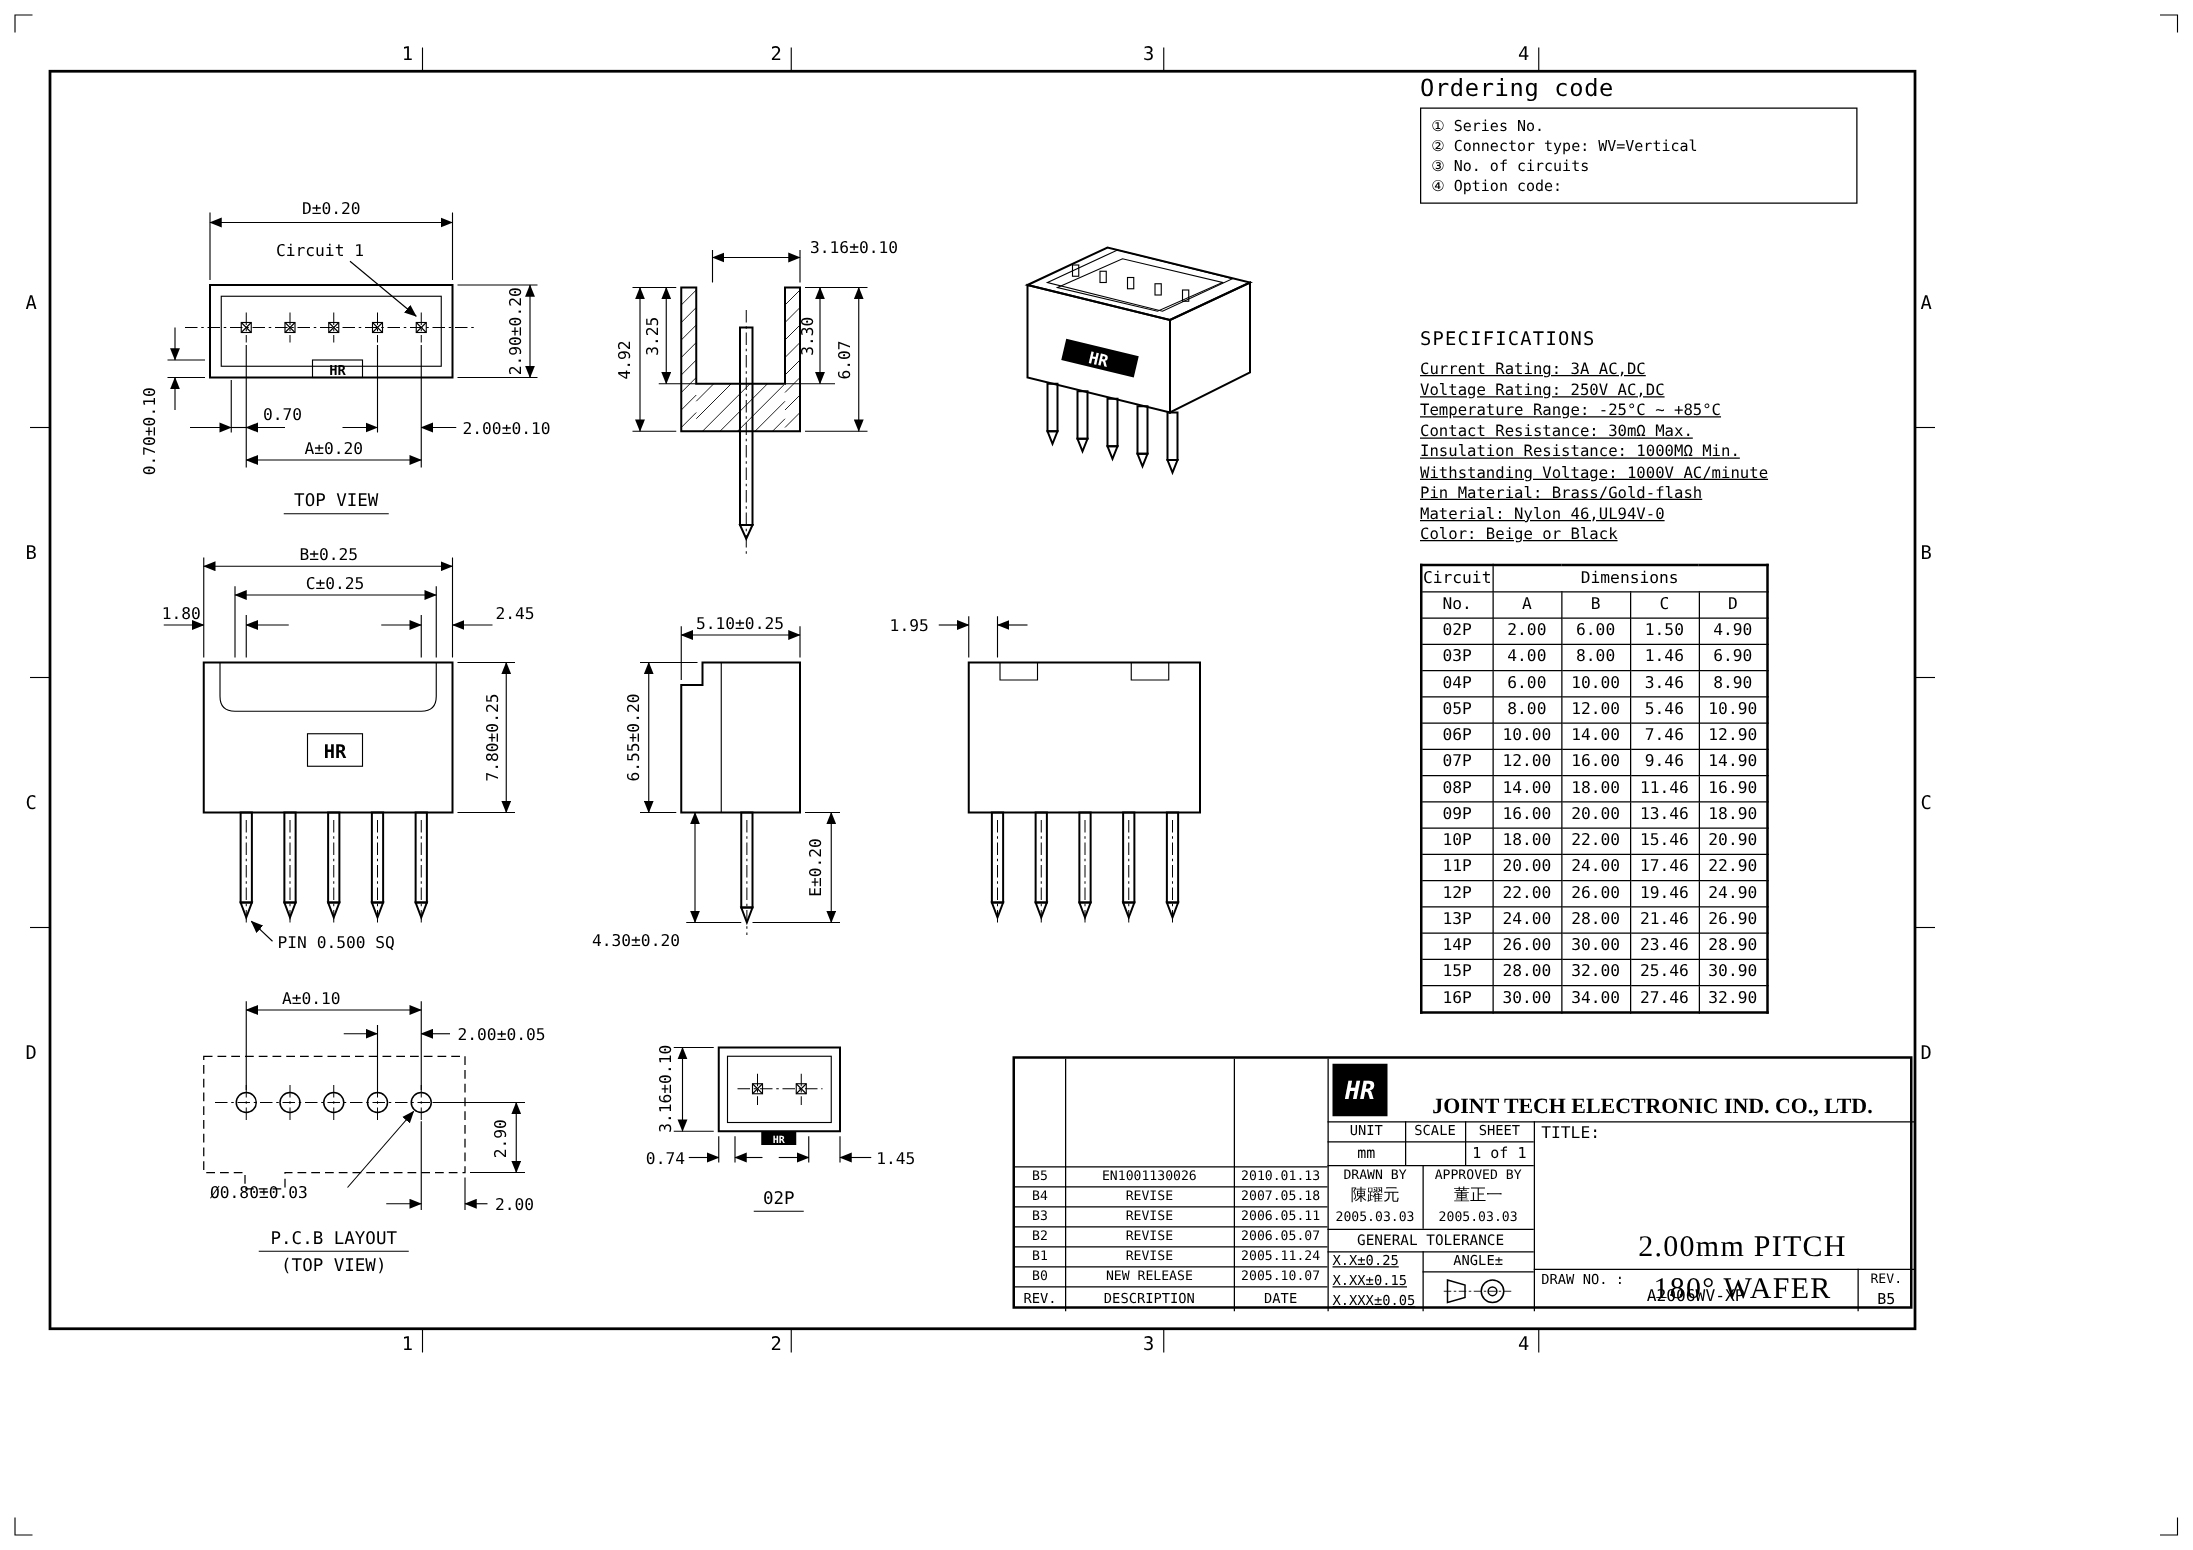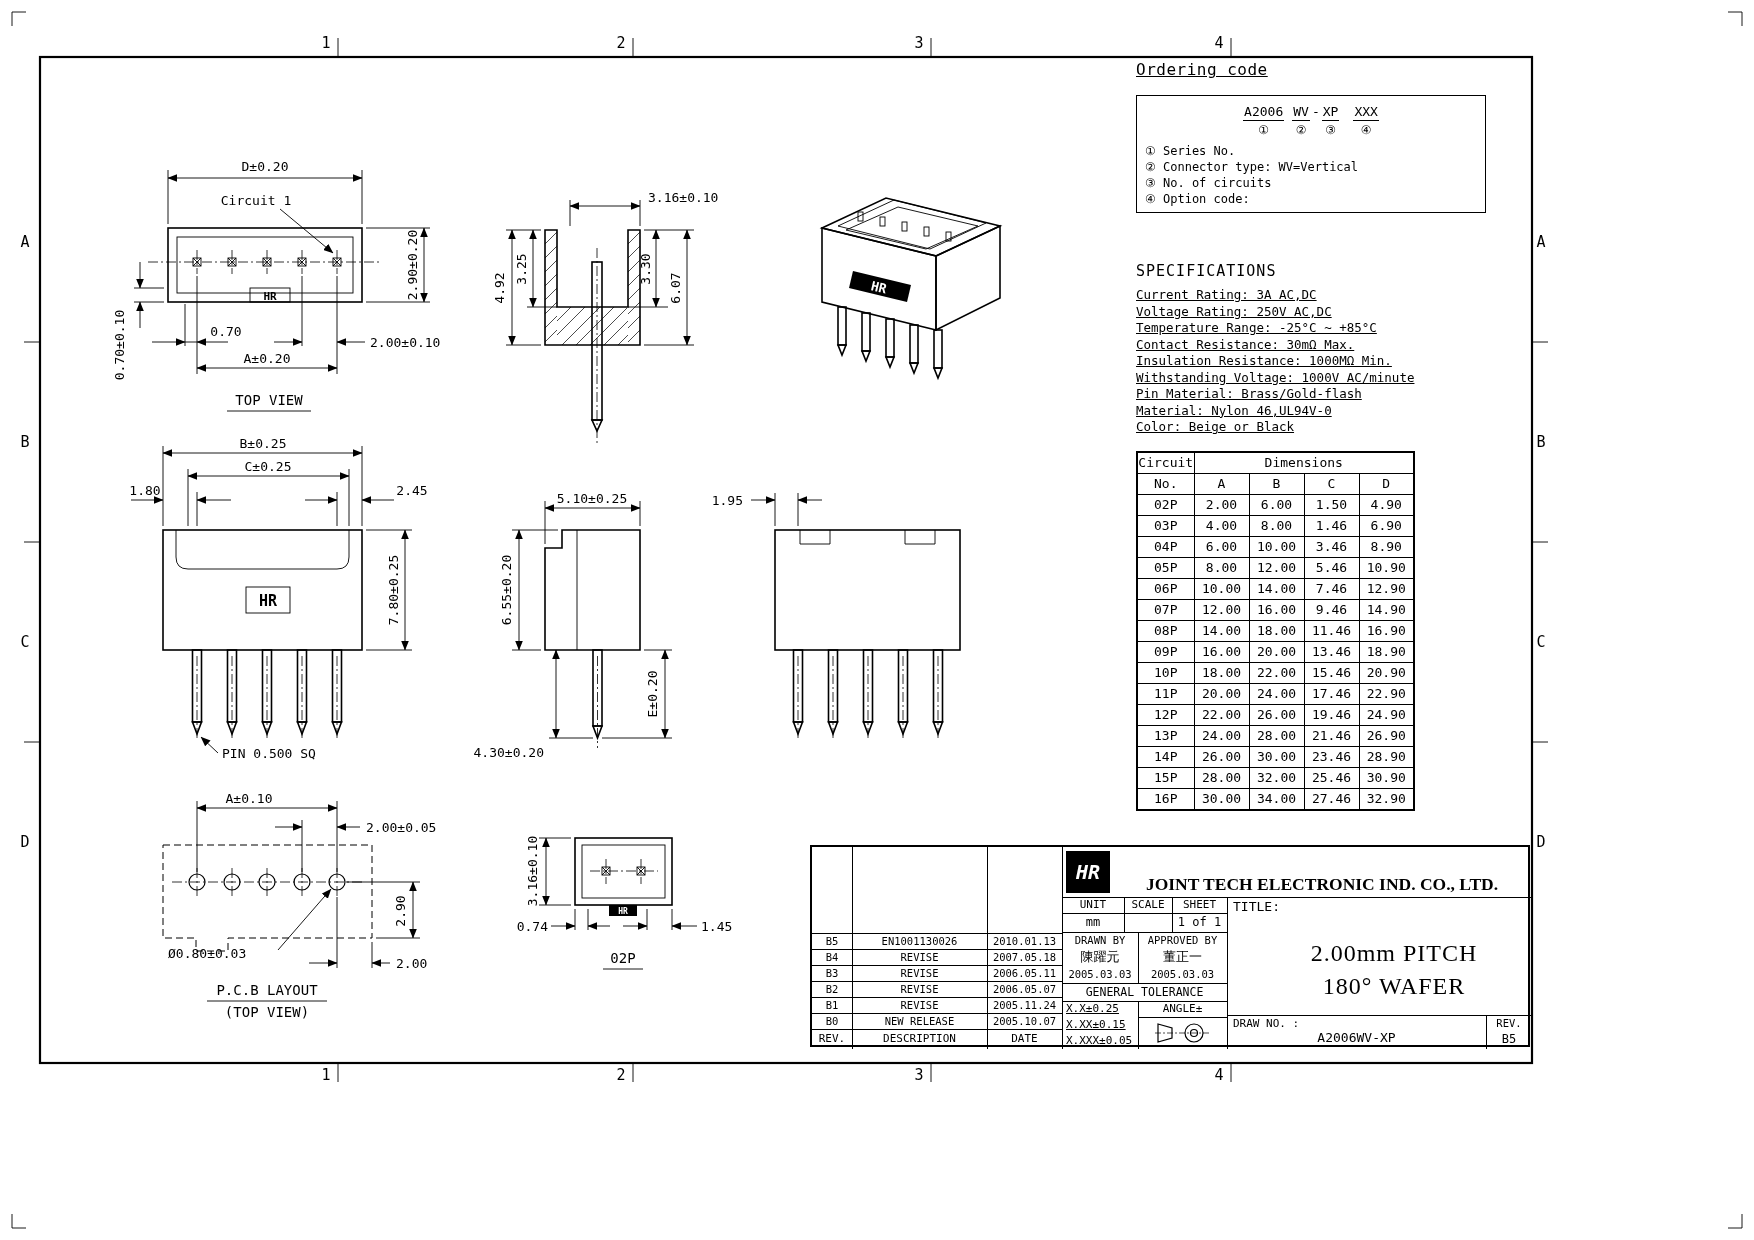--- a/index.html
+++ b/index.html
@@ -17,21 +17,21 @@
   .dsh { fill:none; stroke:#000; stroke-width:1; stroke-dasharray:7 4; }
   .hc  { fill:none; stroke:#000; stroke-width:1.2; }
   text.dt { font-family:"DejaVu Sans Mono",monospace; font-size:13px; fill:#000; }
   text.vl { font-family:"DejaVu Sans Mono",monospace; font-size:14px; fill:#000; }
 
   .overlay { position:absolute; z-index:2; }
   .grid-label { position:absolute; z-index:2; width:18px; text-align:center; font-size:15px; }
 
   
   .ordering { left:1136px; top:60px; width:350px; }
-  .ord-title { font-size:16px; margin-bottom:16px; letter-spacing:0.5px;text-decoration:underline; }
+  .ord-title { font-size:19px; margin-bottom:4px; letter-spacing:0.5px; }
   .ord-box { border:1.5px solid #000; padding:6px 8px 5px 8px; }
   .code-line { display:flex; justify-content:center; align-items:flex-start; gap:8px; margin:2px 0 6px 0; }
   .code-part { display:inline-flex; flex-direction:column; align-items:center; }
   .cp-t { font-size:13px; border-bottom:1.2px solid #000; padding:0 1px 1px 1px; }
   .cp-n { font-size:12px; margin-top:2px; }
   .code-dash { font-size:13px; margin:0 -6px; }
   .ord-item { font-size:12px; line-height:16px; white-space:pre; }
   .ord-opt  { font-size:12px; line-height:16px; margin-left:26px; white-space:pre; }
 
   
@@ -58,21 +58,21 @@
   .rev-head span { display:block; text-align:center; font-size:11px; line-height:18px; }
   .tb-cell { position:absolute; text-align:center; }
   .logo-box { position:absolute; left:254px; top:4px; width:44px; height:42px; background:#000;
       color:#fff; font-weight:bold; font-style:italic; font-size:20px; text-align:center; line-height:42px; }
   .company-cn { position:absolute; left:302px; top:2px; width:416px; height:24px; font-size:20px;
       letter-spacing:13px; text-align:center; white-space:nowrap; font-family:"DejaVu Sans",sans-serif; line-height:24px; }
   .company-en { position:absolute; left:302px; top:27px; width:416px; height:21px; text-align:center;
       font-family:"Liberation Serif",serif; font-weight:bold; font-size:17.5px; line-height:21px; }
   .tol-line { font-size:11px; line-height:16px; padding-left:4px;text-decoration:underline; }
   .title-big { position:absolute; left:415px; width:334px; text-align:center;
-      font-family:"Liberation Serif",serif; font-size:24px; letter-spacing:1px; }
+      font-family:"Liberation Serif",serif; font-size:24px; letter-spacing:1px;margin-top:45px; }
 </style>
 </head>
 <body>
 
 <svg id="sheet-svg" width="1754" height="1240" viewBox="0 0 1754 1240">
   <defs>
     <marker id="ar" viewBox="0 0 10 8" refX="9.5" refY="4" markerWidth="11" markerHeight="9" orient="auto-start-reverse">
         <path d="M0,0 L10,4 L0,8 Z" fill="#000"></path>
       </marker>
   </defs>
@@ -429,39 +429,20 @@
 <span class="grid-label" style="left:16px;top:633px">C</span>
 <span class="grid-label" style="left:16px;top:833px">D</span>
 <span class="grid-label" style="left:1532px;top:233px">A</span>
 <span class="grid-label" style="left:1532px;top:433px">B</span>
 <span class="grid-label" style="left:1532px;top:633px">C</span>
 <span class="grid-label" style="left:1532px;top:833px">D</span>
 
 <div class="overlay ordering">
   <div class="ord-title">Ordering code</div>
   <div class="ord-box">
-    <div class="code-line">
-      <span class="code-part">
-        <span class="cp-t">A2006</span>
-        <span class="cp-n">①</span>
-      </span>
-      <span class="code-part">
-        <span class="cp-t">WV</span>
-        <span class="cp-n">②</span>
-      </span>
-      <span class="code-dash">-</span>
-      <span class="code-part">
-        <span class="cp-t">XP</span>
-        <span class="cp-n">③</span>
-      </span>
-      <span class="code-part" style="margin-left:6px">
-        <span class="cp-t">XXX</span>
-        <span class="cp-n">④</span>
-      </span>
-    </div>
     <div>
 
     <div class="ord-item">① Series No.</div>
         <div class="ord-item">② Connector type: WV=Vertical</div>
         <div class="ord-item">③ No. of circuits</div>
         <div class="ord-item">④ Option code:</div>
       </div>
   </div>
 </div>
 

